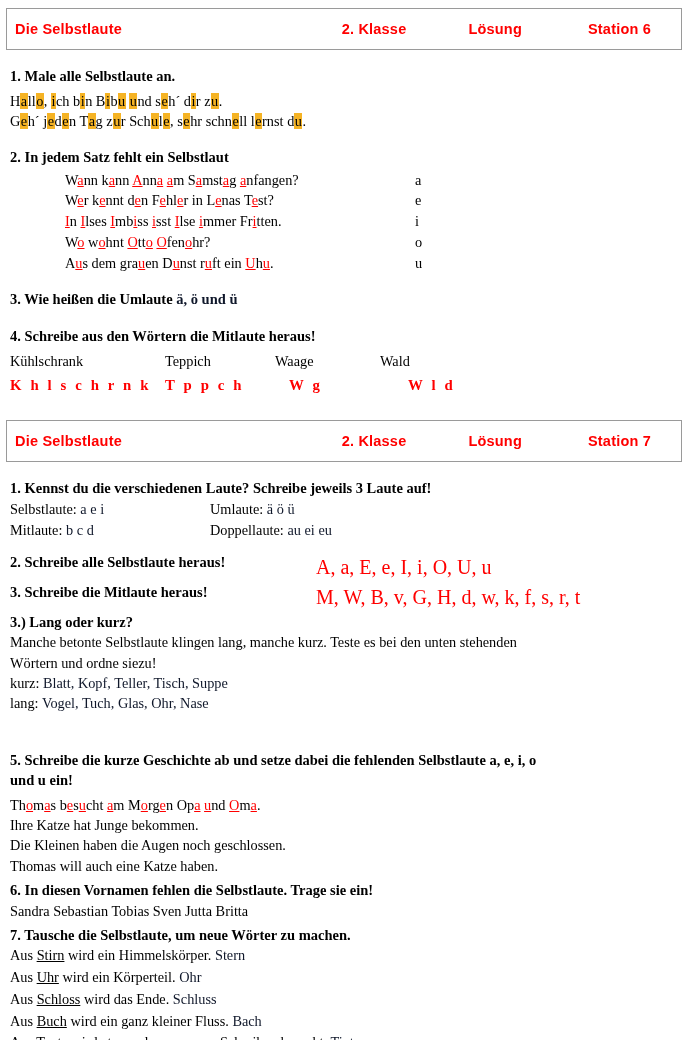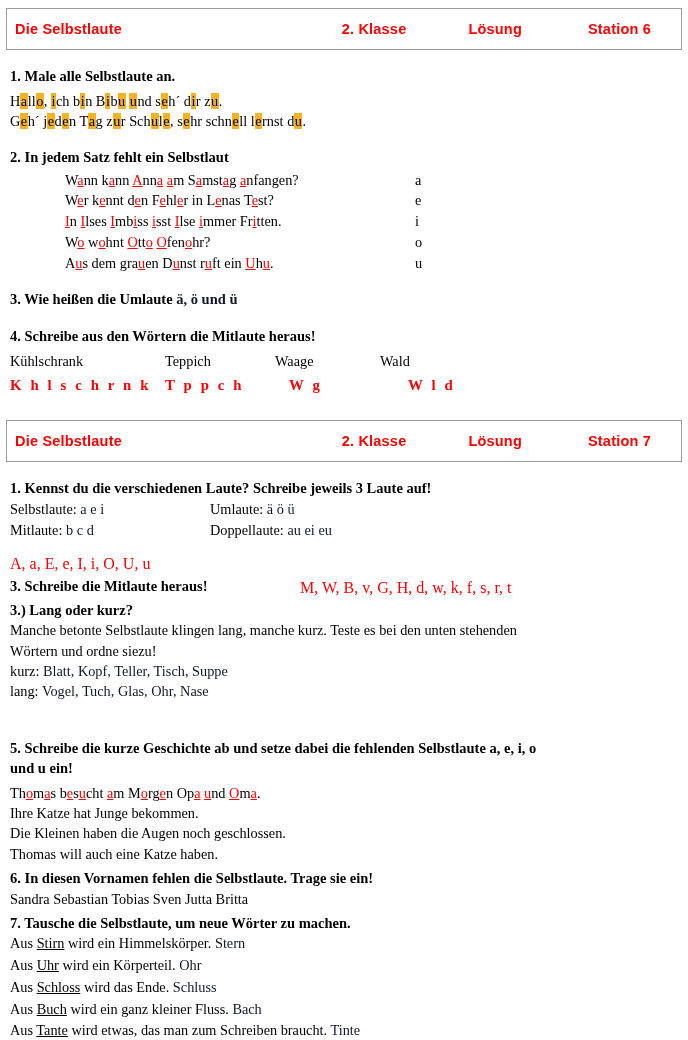--- a/index.html
+++ b/index.html
@@ -120,21 +120,22 @@
     line-height: 1.5;
   }
   .task-row .t-label {
     flex: 0 0 290px;
     font-weight: bold;
     font-size: 14.5px;
   }
   .task-row .t-ans {
     flex: 0 0 auto;
     color: #ff0000;
-    font-size: 16px;
+    font-size: 20px;
+    margin-left: 16px;
   }
 
   .swap-row {
     font-size: 14.3px;
     line-height: 1.52;
   }
 </style>
 </head>
 <body>
 
@@ -213,20 +214,21 @@
           <div class="lcol1"><span>Selbstlaute: </span><span class="red">a e i</span></div>
           <div class="lcol2"><span>Umlaute: </span><span class="red">ä ö ü</span></div>
         </div>
         <div class="laute-row">
           <div class="lcol1"><span>Mitlaute: </span><span class="red">b c d</span></div>
           <div class="lcol2"><span>Doppellaute: </span><span class="red">au ei eu</span></div>
         </div>
       </div>
 
     <div class="task-row sp-top-10">
+      <span class="t-label">2. Schreibe alle Selbstlaute heraus!</span>
       <span class="t-ans">A, a, E, e, I, i, O, U, u</span>
     </div>
 
     <div class="task-row">
       <span class="t-label">3. Schreibe die Mitlaute heraus!</span>
       <span class="t-ans">M, W, B, v, G, H, d, w, k, f, s, r, t</span>
     </div>
 
     <div class="q-head">3.) Lang oder kurz?</div>
     <div class="plain">Manche betonte Selbstlaute klingen lang, manche kurz. Teste es bei den unten stehenden</div>

